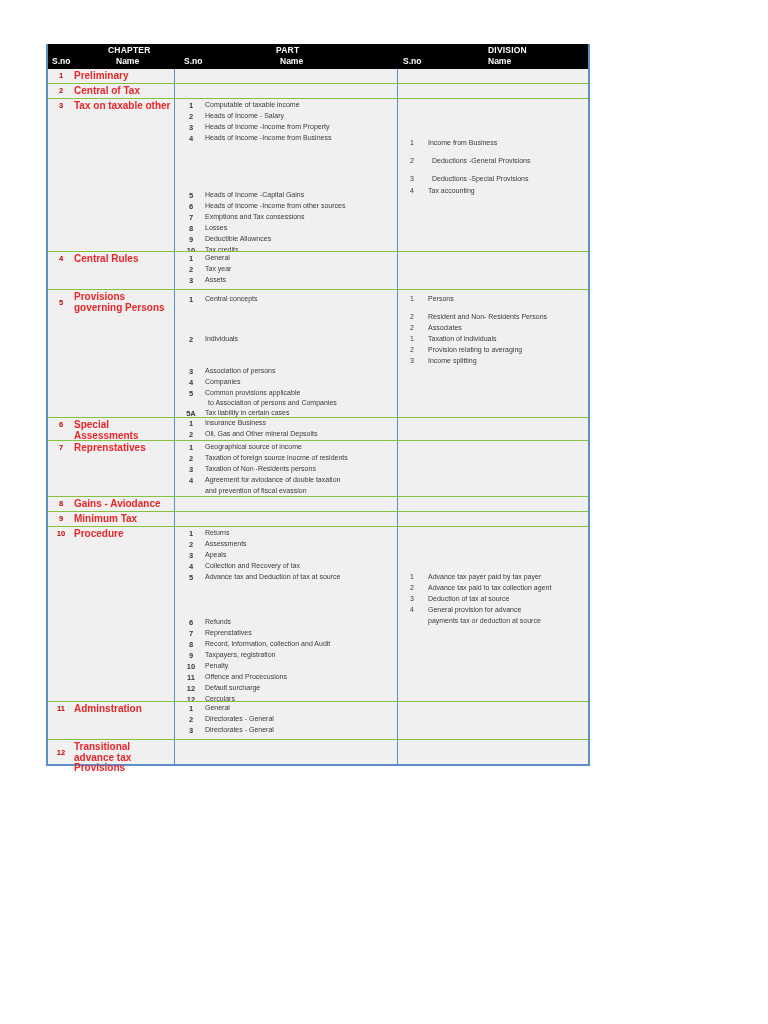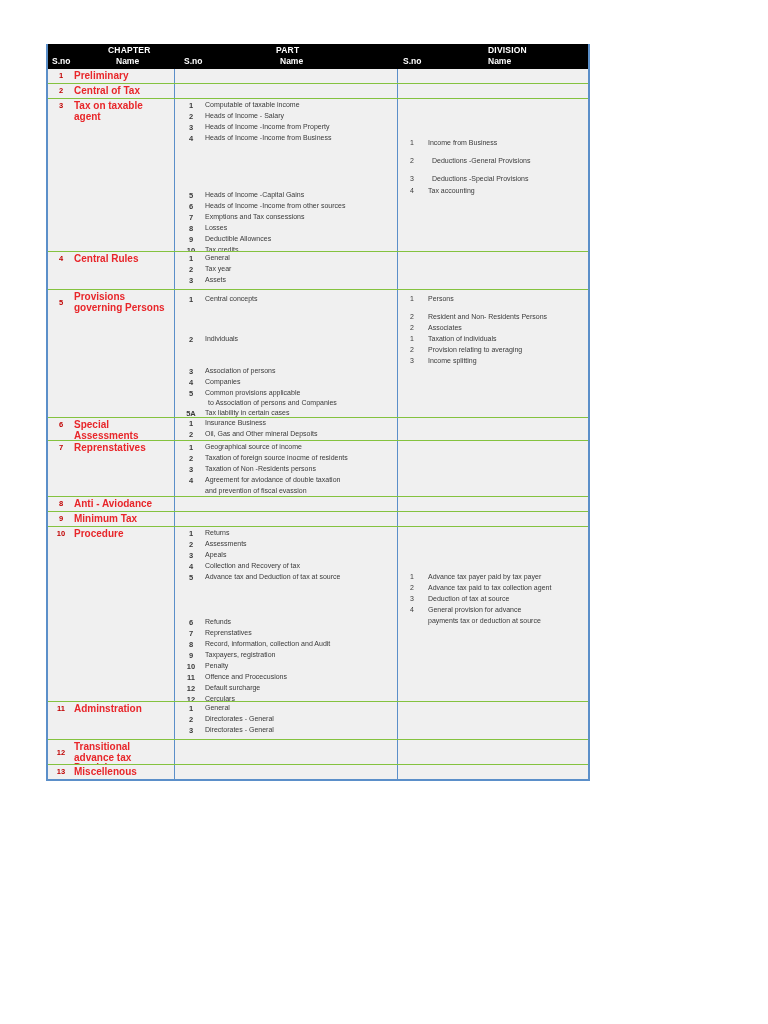--- a/index.html
+++ b/index.html
@@ -79,21 +79,21 @@
           <div class="c-chapter">
             <span class="ch-sno">2</span>
             <span class="ch-name">Central of Tax</span>
           </div>
           <div class="c-part"></div>
           <div class="c-div"></div>
         </div>
         <div class="row" style="height: 152px;">
           <div class="c-chapter">
             <span class="ch-sno">3</span>
-            <span class="ch-name">Tax on taxable agent</span>
+            <span class="ch-name">Tax on taxable other</span>
           </div>
           <div class="c-part">
             <div class="item" style="top: 2px;">
               <span class="sno">1</span>
               <span class="nm">Computable of taxable income</span>
             </div>
             <div class="item" style="top: 13px;">
               <span class="sno">2</span>
               <span class="nm">Heads of Income - Salary</span>
             </div>
@@ -274,21 +274,21 @@
             <div class="item" style="top: 46px;">
               <span class="sno"></span>
               <span class="nm">and prevention of fiscal evassion</span>
             </div>
           </div>
           <div class="c-div"></div>
         </div>
         <div class="row" style="height: 14px;">
           <div class="c-chapter">
             <span class="ch-sno">8</span>
-            <span class="ch-name">Anti - Aviodance</span>
+            <span class="ch-name">Gains - Aviodance</span>
           </div>
           <div class="c-part"></div>
           <div class="c-div"></div>
         </div>
         <div class="row" style="height: 14px;">
           <div class="c-chapter">
             <span class="ch-sno">9</span>
             <span class="ch-name">Minimum Tax</span>
           </div>
           <div class="c-part"></div>
@@ -398,23 +398,15 @@
           <div class="c-div"></div>
         </div>
         <div class="row" style="height: 24px;">
           <div class="c-chapter">
             <span class="ch-sno" style="top: 8px;">12</span>
             <span class="ch-name">Transitional advance  tax<br>Provisions</span>
           </div>
           <div class="c-part"></div>
           <div class="c-div"></div>
         </div>
-        <div class="row" style="height: 14px;">
-          <div class="c-chapter">
-            <span class="ch-sno">13</span>
-            <span class="ch-name">Miscellenous</span>
-          </div>
-          <div class="c-part"></div>
-          <div class="c-div"></div>
-        </div>
       </div>
   </div>
 </div>
 
 </body></html>

